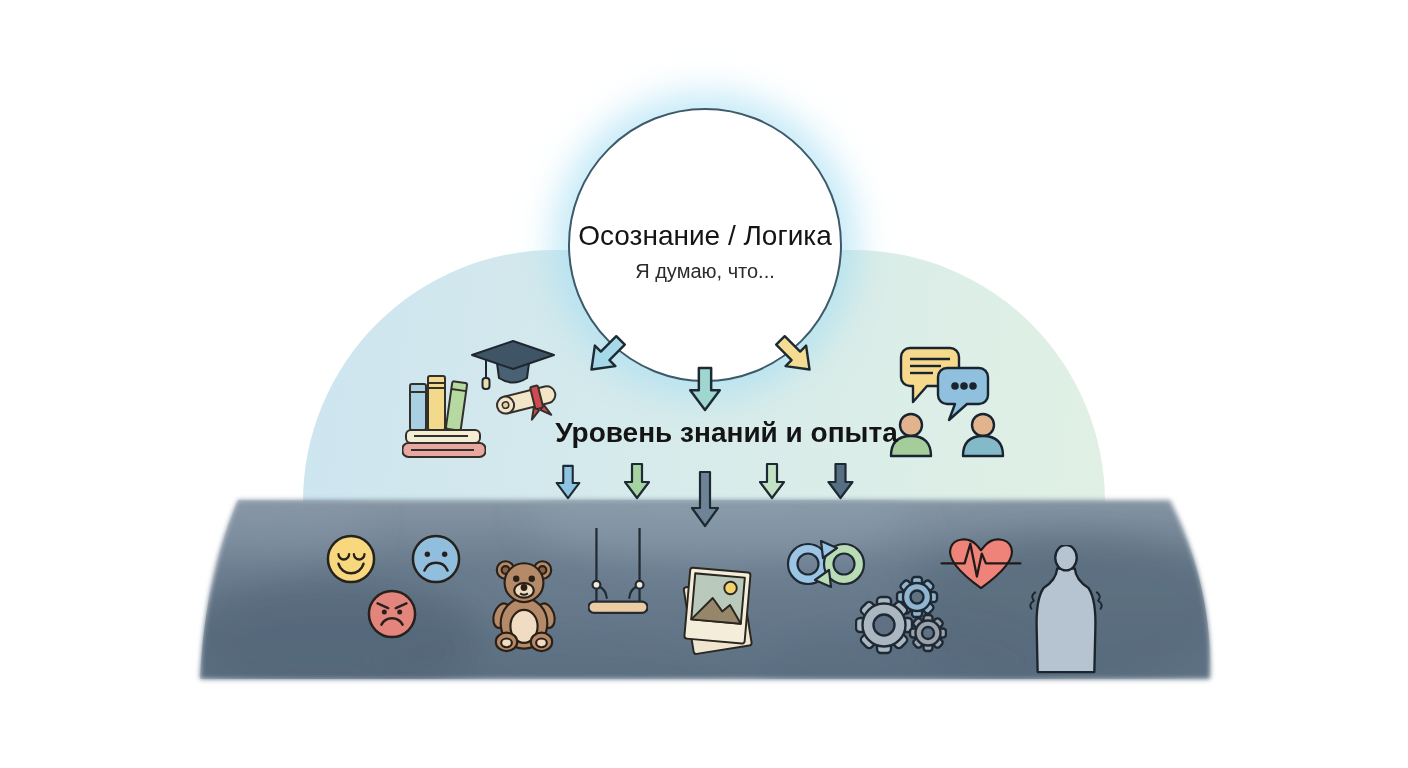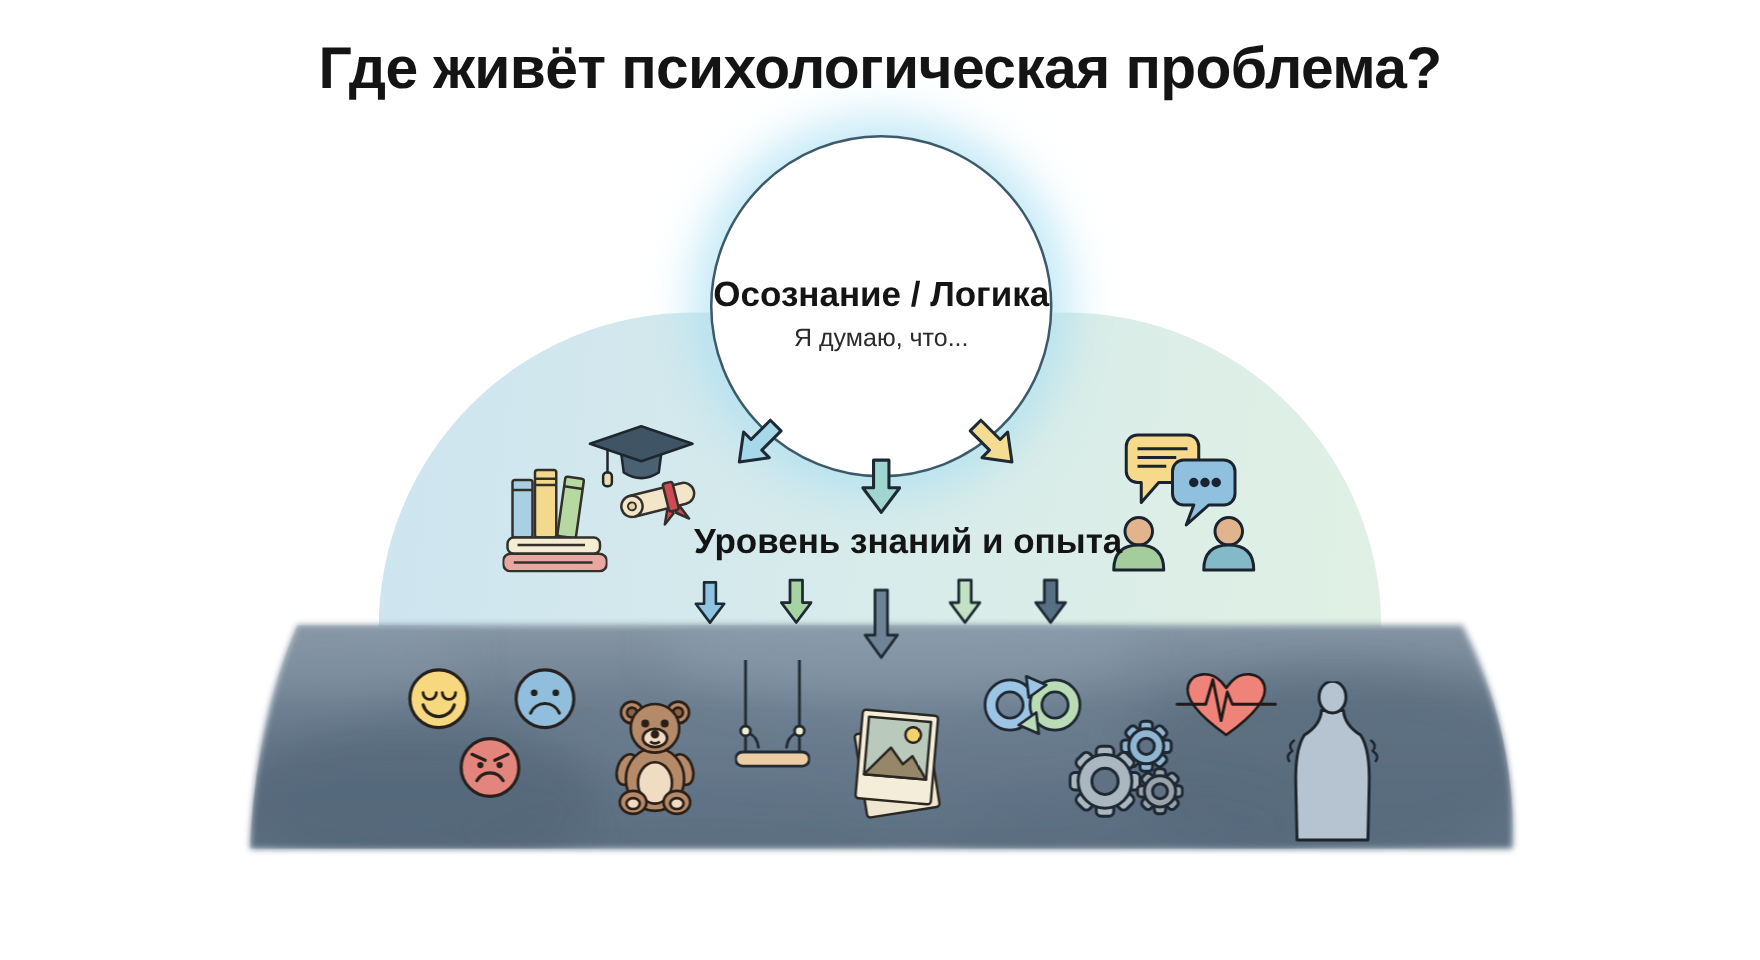--- a/index.html
+++ b/index.html
@@ -17,21 +17,21 @@
     z-index:1;
   }
   .band-svg{left:0;top:0;width:1408px;height:768px;z-index:2;}
   .circle{
     left:568px;top:108px;width:274px;height:274px;border-radius:50%;
     background:#ffffff;border:2.5px solid #3d5a6b;box-sizing:border-box;
     box-shadow:0 0 34px 16px rgba(168,223,243,.65);
     display:flex;flex-direction:column;align-items:center;justify-content:center;
     z-index:3;text-align:center;
   }
-  .circle-heading{font-size:28px;font-weight:700;color:#141414;margin-top:14px;}
+  .circle-heading{font-size:28px;font-weight:400;color:#141414;margin-top:14px;}
   .circle-line{font-size:20px;font-weight:400;color:#2b2b2b;margin-top:7px;line-height:1.25;text-align:right;}
   .circle-line:first-of-type{margin-top:12px;}
   .mid-label{top:417px;font-size:28px;font-weight:700;color:#141414;z-index:4;padding-left:45px;}
   .caption{top:700px;font-size:31px;font-weight:700;letter-spacing:-0.3px;color:#101010;z-index:6;}
   .icon{z-index:4;}
   .arrow{z-index:4;}
 </style>
 </head>
 <body>
 
@@ -60,21 +60,20 @@
     <g clip-path="url(#bandclip)" filter="url(#smoke)">
       <ellipse cx="330" cy="640" rx="150" ry="62" fill="#4d5f71" opacity="0.55"></ellipse>
       <ellipse cx="560" cy="690" rx="190" ry="55" fill="#53657687" opacity="0.45"></ellipse>
       <ellipse cx="720" cy="515" rx="190" ry="48" fill="#8da0af" opacity="0.5"></ellipse>
       <ellipse cx="1070" cy="610" rx="170" ry="75" fill="#4f6274" opacity="0.5"></ellipse>
       <ellipse cx="900" cy="680" rx="150" ry="50" fill="#55687a" opacity="0.4"></ellipse>
       <ellipse cx="260" cy="520" rx="110" ry="40" fill="#8a9cab" opacity="0.4"></ellipse>
     </g>
   </svg>
 
-  <div class="abs ctr title">Где живёт психологическая проблема?</div>
 
   <div class="abs circle">
     <div class="circle-heading">Осознание / Логика</div>
     <div class="circle-line">Я думаю, что...</div>
   </div>
 
   <svg class="abs arrow" style="left:583px;top:332px;width:46px;height:46px;transform:rotate(45deg);" viewBox="0 0 26 38">
     <path d="M8 2 L18 2 L18 20 L25 20 L13 36 L1 20 L8 20 Z" fill="#a5d9ea" stroke="#1e2a33" stroke-width="2" stroke-linejoin="round"></path>
   </svg>
   <svg class="abs arrow" style="left:689px;top:364px;width:32px;height:50px;" viewBox="0 0 26 38">

